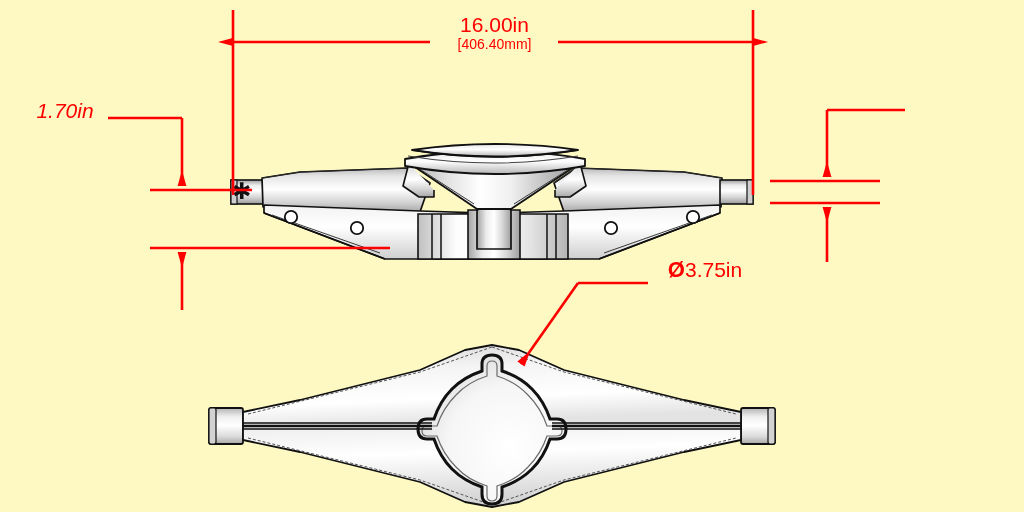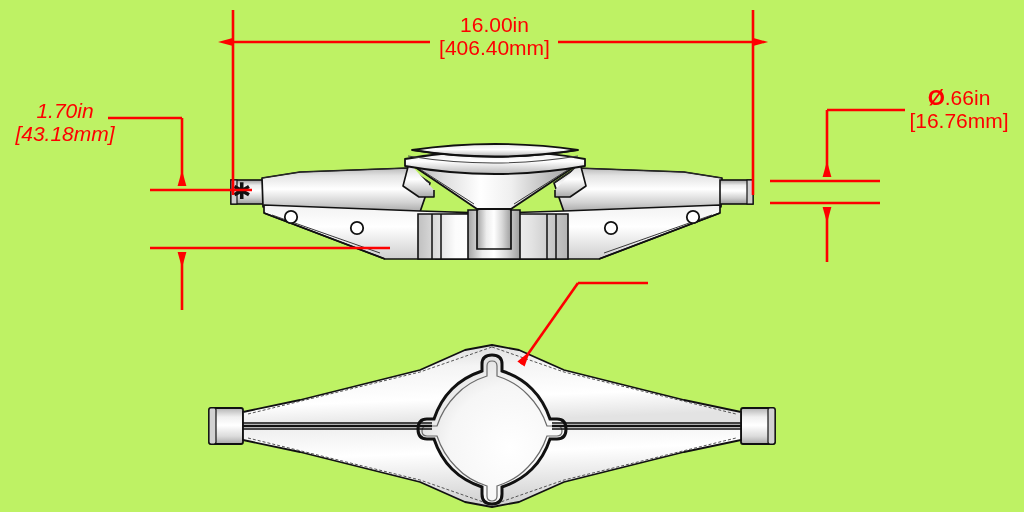--- a/index.html
+++ b/index.html
@@ -10,41 +10,41 @@
   body {
     width: 1024px;
     height: 512px;
     overflow: hidden;
     font-family: "Liberation Sans", sans-serif;
   }
   #drawing {
     position: relative;
     width: 1024px;
     height: 512px;
-    background: #bef264;
+    background: #fef9c3;
   }
   svg.sheet {
     position: absolute;
     left: 0;
     top: 0;
     width: 1024px;
     height: 512px;
     display: block;
   }
   .dimtext {
     position: absolute;
     color: #fe0000;
     font-family: "Liberation Sans", sans-serif;
     line-height: 1.08;
     white-space: nowrap;
     text-align: center;
     letter-spacing: 0px;
   }
   .dimtext .l1 { display: block; font-size: 21px; }
-  .dimtext .l2 { display: block; font-size: 21px; }
+  .dimtext .l2 { display: block; font-size: 14px; }
   .dimtext .dia { font-weight: bold; font-size: 22px; }
 </style>
 </head>
 <body>
 
 <div id="drawing">
 
   <svg class="sheet" viewBox="0 0 1024 512" xmlns="http://www.w3.org/2000/svg">
     <defs>
 
@@ -255,24 +255,20 @@
     </g>
   </svg>
 
   <div class="dimtext" style="left:402px; top:14px; width:185px;">
     <span class="l1">16.00in</span>
     <span class="l2">[406.40mm]</span>
   </div>
 
   <div class="dimtext" style="left:0px; top:100px; width:130px;font-style:italic;">
     <span class="l1">1.70in</span>
-    <span class="l2">[43.18mm]</span>
   </div>
 
-  <div class="dimtext" style="left:896px; top:86px; width:126px;">
-    <span class="l1"><span class="dia">Ø</span><span>.66in</span></span>
-    <span class="l2">[16.76mm]</span>
+
+  <div class="dimtext" style="left:640px; top:258px; width:130px;">
+    <span class="l1"><span class="dia">Ø</span><span>3.75in</span></span>
   </div>
 
-  <div class="dimtext" style="left:640px; top:258px; width:130px;">
-  </div>
-
 </div>
 
 </body></html>

